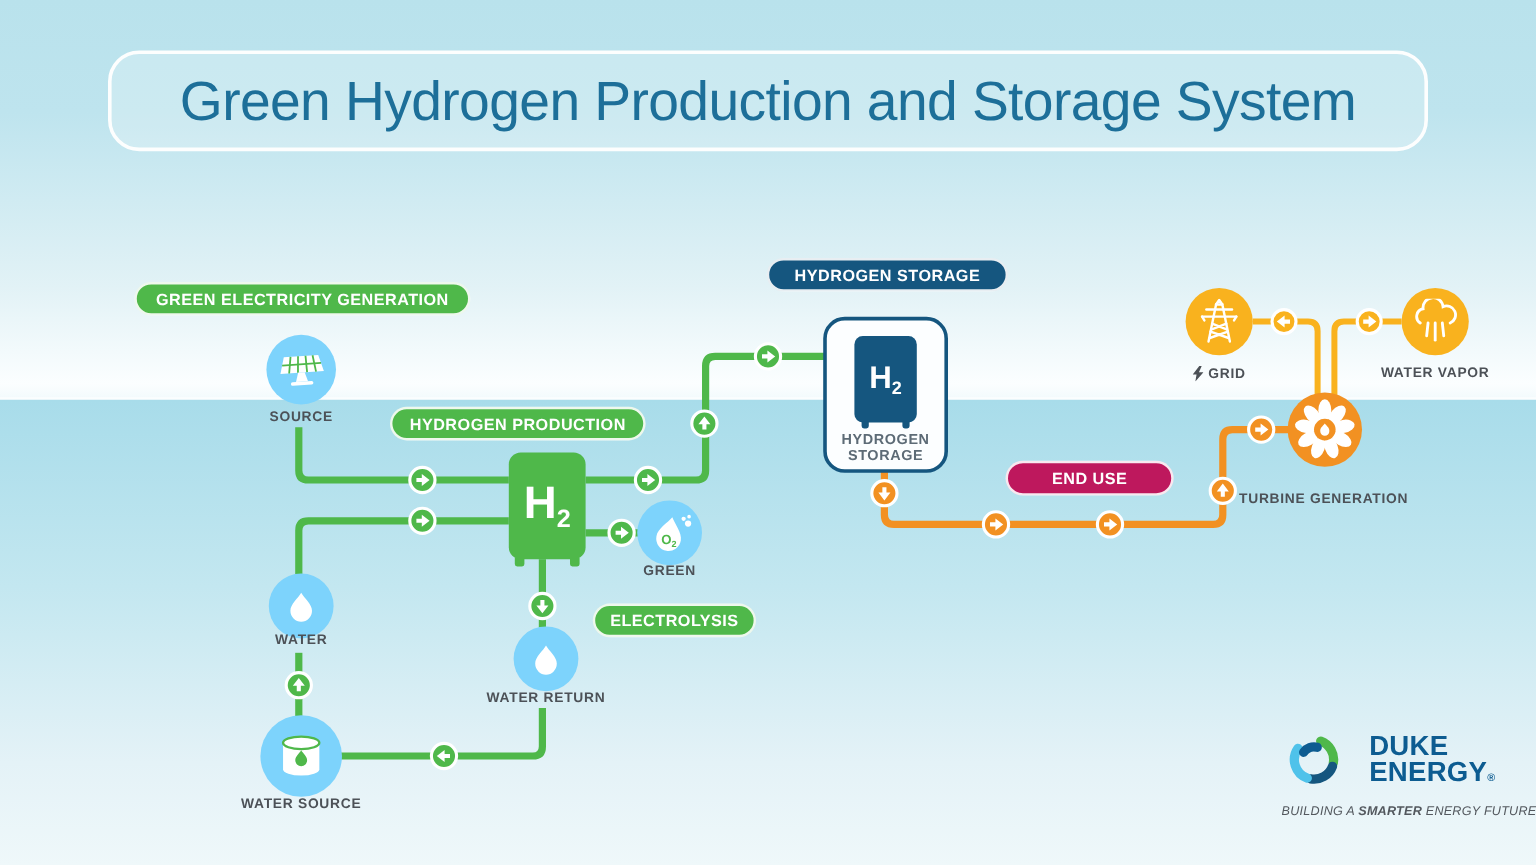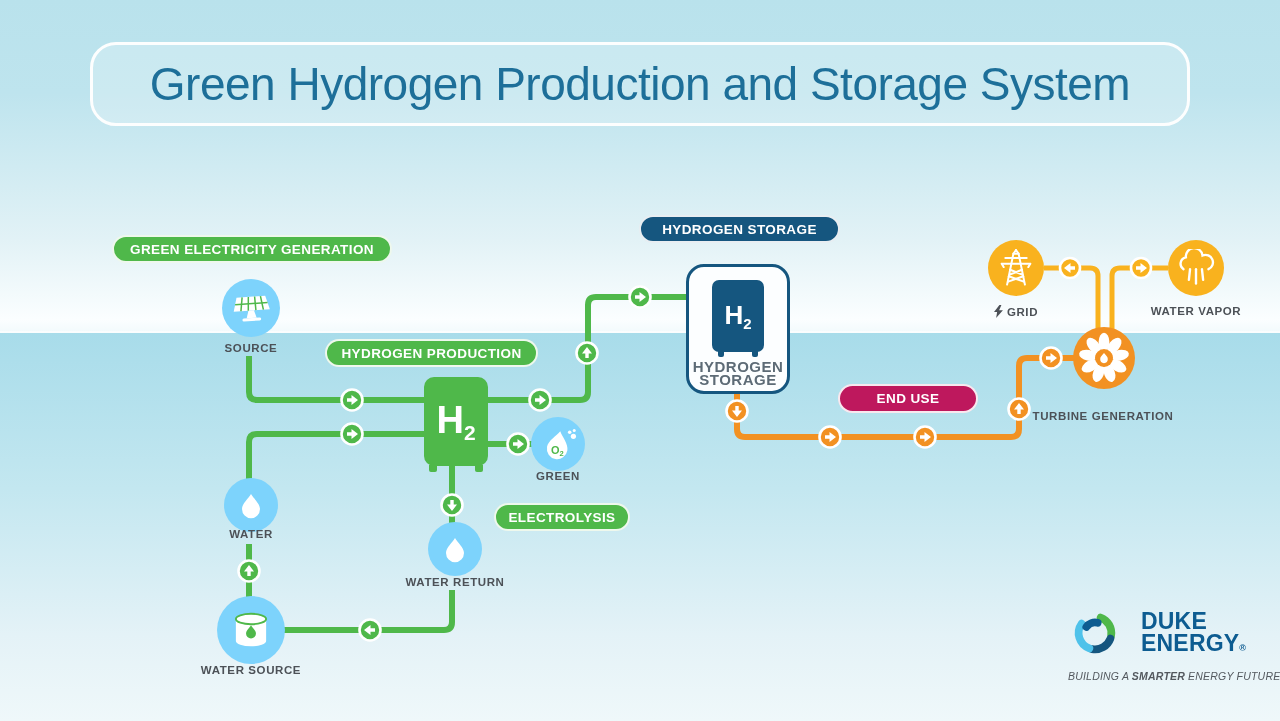--- a/index.html
+++ b/index.html
@@ -40,21 +40,21 @@
   .h2big .sub{font-size:21px;vertical-align:-7px;}
 
   .scard{position:absolute;left:686px;top:264px;width:104px;height:130px;background:#fcfeff;
     border:3px solid #15567f;border-radius:18px;box-sizing:border-box;text-align:center;}
   .tank{position:relative;width:52px;height:72px;margin:13px auto 0;background:#15567f;border-radius:7px;
     display:flex;align-items:center;justify-content:center;}
   .tank .foot{position:absolute;bottom:-5px;width:6px;height:6px;background:#15567f;border-radius:0 0 2px 2px;}
   .tank .foot.l{left:6px;}.tank .foot.r{right:6px;}
   .tankbig{font-size:26px;font-weight:bold;color:#fff;line-height:1;}
   .tankbig .sub{font-size:15px;vertical-align:-5px;}
-  .scard-label{margin-top:8px;font-size:15px;font-weight:bold;color:#5d6b76;letter-spacing:0.5px;line-height:13px;}
+  .scard-label{margin-top:8px;font-size:12px;font-weight:bold;color:#5d6b76;letter-spacing:0.5px;line-height:13px;}
 
   .logo{position:absolute;left:1068px;top:606px;width:200px;}
   .logo-row{display:flex;align-items:flex-start;}
   .logo-name{margin-left:19px;color:#0d5c91;font-weight:bold;font-size:23px;line-height:22px;letter-spacing:0.2px;margin-top:4px;}
   .logo-reg{font-size:9px;vertical-align:baseline;}
   .tagline{margin-top:10px;font-size:10.5px;font-style:italic;color:#53585e;letter-spacing:0.2px;white-space:nowrap;}
   .tagline b{font-weight:bold;}
 </style>
 </head>
 <body>

